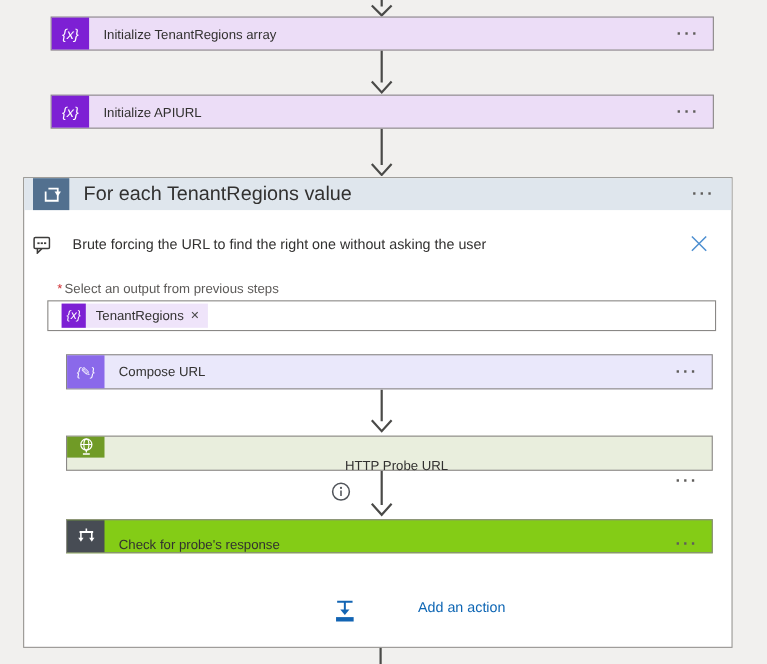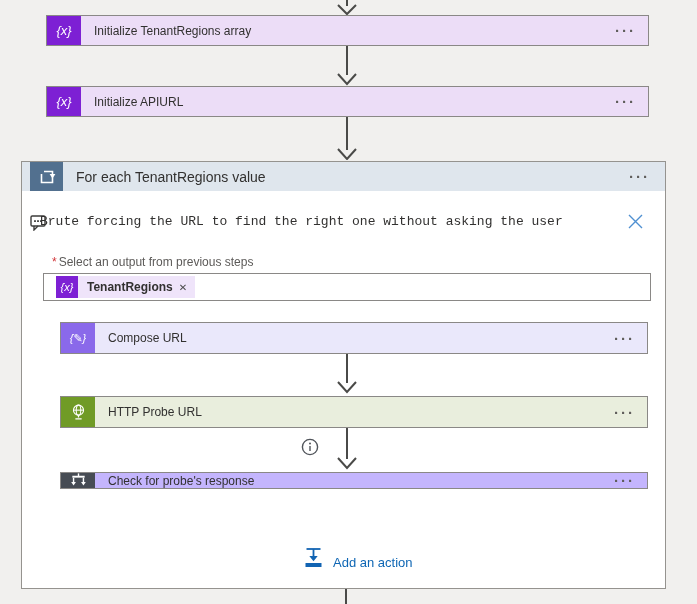--- a/index.html
+++ b/index.html
@@ -19,64 +19,64 @@
   #card-init-apiurl{left:46px;top:86px;width:603px;height:31px;background:#ecddf7;}
   #card-init-array .cicon,#card-init-apiurl .cicon{background:#7d20d4;}
 
   
   #scope{position:absolute;left:21px;top:161px;width:645px;height:428px;
          background:#ffffff;border:1px solid #95938f;box-sizing:border-box;}
   #scope-header{position:absolute;left:22px;top:162px;width:643px;height:29px;
         background:#dfe6ed;display:flex;align-items:center;cursor:pointer;box-sizing:border-box;}
   .hicon{width:33px;height:29px;margin-left:8px;background:#52708f;flex:none;
          display:flex;align-items:center;justify-content:center;}
-  .htitle{margin-left:13px;font-size:14px;color:#323130;}
+  .htitle{margin-left:13px;font-size:18px;color:#323130;}
   #scope-header .cmenu{margin-right:3px;}
 
   
   #comment-icon{position:absolute;left:30px;top:214px;}
-  #comment-text{position:absolute;left:40px;top:214px;font-size:13px;color:#323130;font-family:Liberation Mono, monospace;}
+  #comment-text{position:absolute;left:66px;top:214px;font-size:13px;color:#323130;}
   #comment-close{position:absolute;left:622px;top:208px;width:26px;height:26px;
         display:flex;align-items:center;justify-content:center;cursor:pointer;}
 
   
   #field-label{position:absolute;left:30px;top:255px;font-size:12px;color:#5c5a58;margin-left:22px;}
   #field-label .req{color:#d13438;margin-right:2px;}
   #field-input{position:absolute;left:43px;top:273px;width:608px;height:28px;
         background:#fff;border:1px solid #8a8886;box-sizing:border-box;
         display:flex;align-items:center;padding-left:12px;cursor:text;}
   .token{display:inline-flex;align-items:center;height:22px;background:#efe4fa;cursor:pointer;}
   .token-icon{width:22px;height:22px;background:#7d20d4;color:#fff;font-size:11px;
         font-style:italic;display:flex;align-items:center;justify-content:center;}
-  .token-label{padding:0 6px 0 9px;font-size:12px;color:#323130;font-weight:bold;}
+  .token-label{padding:0 6px 0 9px;font-size:12px;color:#323130;}
   .token-x{padding-right:8px;color:#4a4a4a;font-size:10px;cursor:pointer;}
 
   
   #card-compose{left:60px;top:322px;width:588px;height:32px;background:#eae8fb;}
   #card-compose .cicon{background:#8a69ea;font-size:11px;}
-  #card-http{left:60px;top:396px;width:588px;height:32px;background:#e9eedd;}
+  #card-http{left:60px;top:396px;width:588px;height:32px;background:#e9eedd;flex-direction:column;}
   #card-http .cicon{background:#709b26;}
-  #card-check{left:60px;top:472px;width:588px;height:17px;background:#c4b5fd;align-items:flex-end;}
+  #card-check{left:60px;top:472px;width:588px;height:31px;background:#84cc16;align-items:flex-end;}
   #card-check .cicon{background:#474c54;}
 
   
   .arrow{position:absolute;width:26px;}
   .arrow path{stroke:#4a4a48;stroke-width:2;fill:none;}
   #arrow-top{left:334px;top:0;}
   #arrow-1{left:334px;top:46px;}
   #arrow-2{left:334px;top:117px;}
   #arrow-3{left:334px;top:354px;}
   #arrow-4{left:334px;top:428px;}
   #tail-line{position:absolute;left:345px;top:589px;width:2px;height:15px;background:#4a4a48;}
 
   #info-icon{position:absolute;left:301px;top:438px;width:18px;height:18px;cursor:pointer;}
 
   
   #add-action{position:absolute;left:303px;top:544px;height:26px;display:flex;
-        align-items:flex-end;cursor:pointer;}
+        align-items:flex-start;cursor:pointer;gap:47px;}
   #add-action-label{margin-left:9px;font-size:13px;color:#0e66b4;}
 </style>
 </head>
 <body>
 
 <div class="stage">
 
   <svg id="arrow-top" class="arrow" height="16">
     <path d="M13 0 V6"></path>
       <path d="M4 5 L13 14 L22 5"></path>

